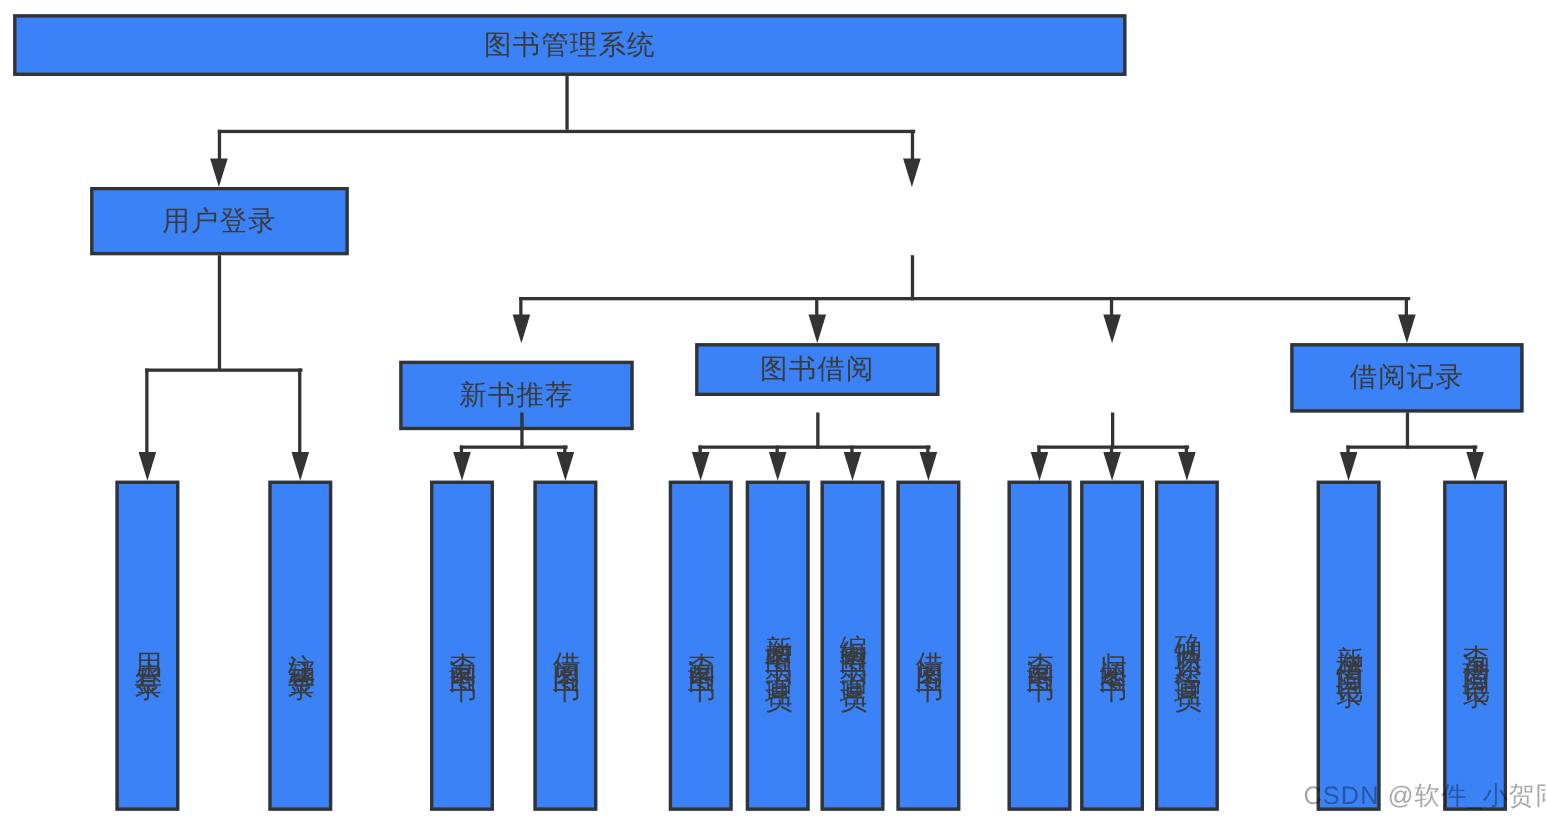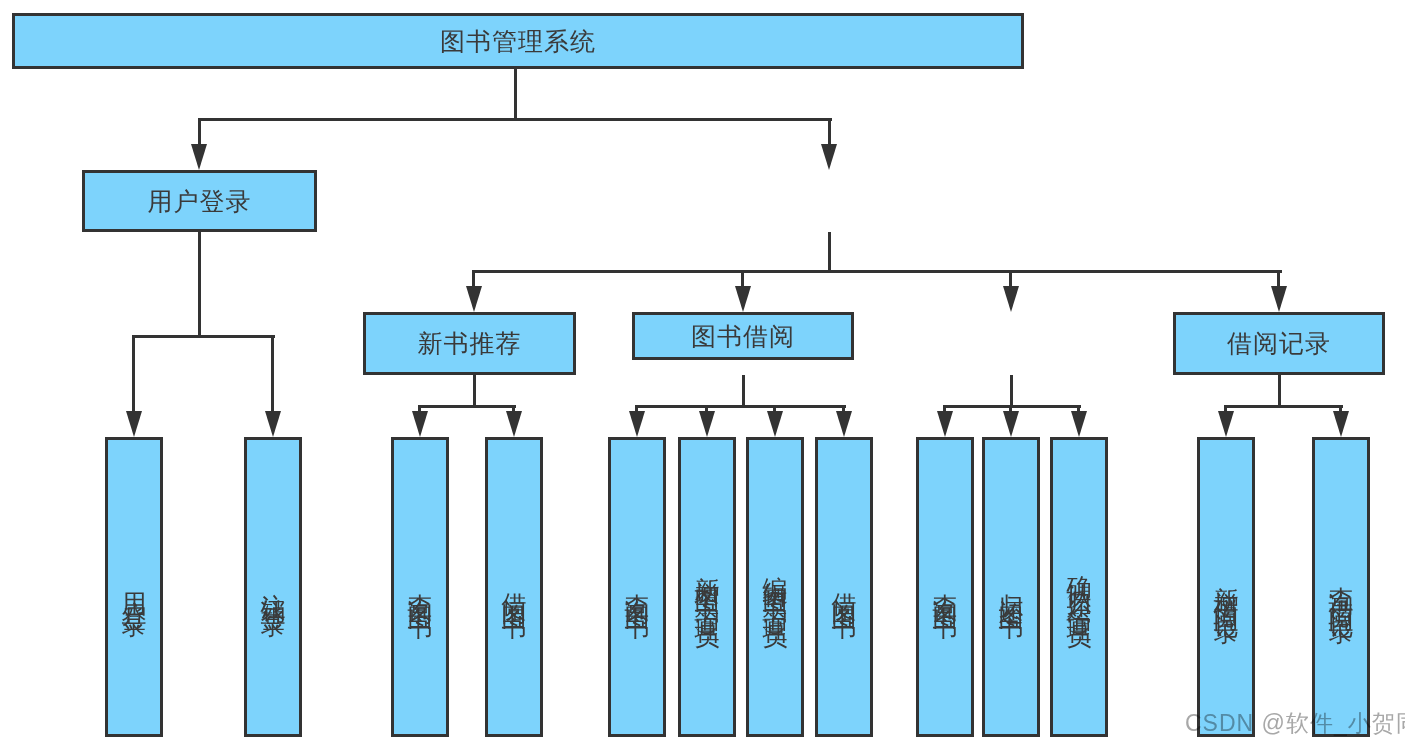--- a/index.html
+++ b/index.html
@@ -7,21 +7,21 @@
     position:relative;
     width:1405px;height:747px;
     background:#ffffff;
     font-family:"Liberation Sans", sans-serif;
     overflow:hidden;
   }
   .box{
     position:absolute;
     box-sizing:border-box;
     border:3px solid #333333;
-    background:#7dd3fc;
+    background:#3b82f6;
     display:flex;
     align-items:center;
     justify-content:center;
     color:#3a3a3a;
     font-size:25px;
     line-height:1;
   }
   .hbox{letter-spacing:1px;}
   .vbox .vlabel{
     writing-mode:vertical-rl;
@@ -80,21 +80,21 @@
   <div class="hline" style="left:472px;top:270px;width:810px"></div>
   <div class="vline" style="left:472px;top:270px;height:18px"></div>
   <div class="vline" style="left:741px;top:270px;height:18px"></div>
   <div class="vline" style="left:1009px;top:270px;height:18px"></div>
   <div class="vline" style="left:1277px;top:270px;height:18px"></div>
   <div class="arrow" style="left:466px;top:286px"></div>
   <div class="arrow" style="left:735px;top:286px"></div>
   <div class="arrow" style="left:1003px;top:286px"></div>
   <div class="arrow" style="left:1271px;top:286px"></div>
 
-  <div class="box hbox" style="left:363px;top:312px;width:213px;height:63px">
+  <div class="box hbox" style="left:363px;top:328px;width:213px;height:63px">
     <span>新书推荐</span>
   </div>
   <div class="box hbox" style="left:632px;top:312px;width:222px;height:48px">
     <span>图书借阅</span>
   </div>
   <div class="box hbox" style="left:1173px;top:312px;width:212px;height:63px">
     <span>借阅记录</span>
   </div>
 
   <div class="vline" style="left:473px;top:375px;height:33px"></div>

